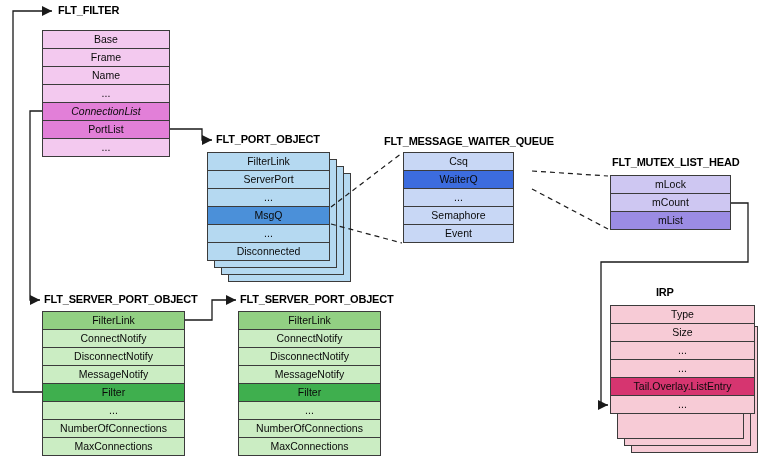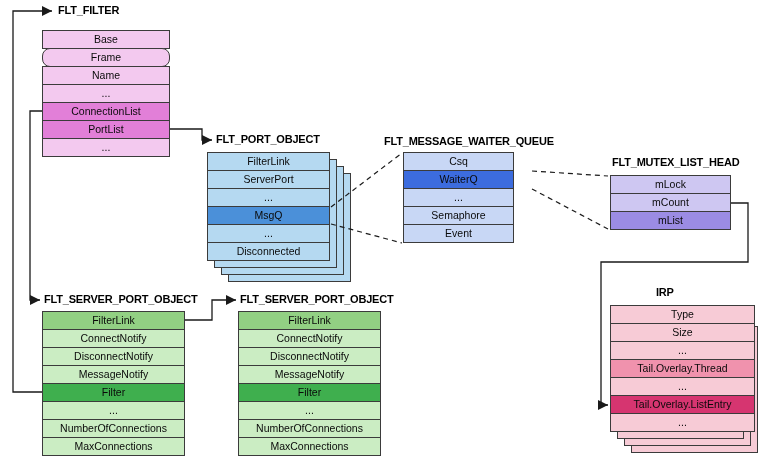--- a/index.html
+++ b/index.html
@@ -30,24 +30,24 @@
   <div class="title" style="left:216px;top:133px">FLT_PORT_OBJECT</div>
   <div class="title" style="left:384px;top:135px">FLT_MESSAGE_WAITER_QUEUE</div>
   <div class="title" style="left:612px;top:156px">FLT_MUTEX_LIST_HEAD</div>
   <div class="title" style="left:44px;top:293px">FLT_SERVER_PORT_OBJECT</div>
   <div class="title" style="left:240px;top:293px">FLT_SERVER_PORT_OBJECT</div>
   <div class="title" style="left:656px;top:286px">IRP</div>
 
   <div class="struct" style="left:42px;top:30px;width:128px">
     <div class="rows">
         <div class="row" style="background: rgb(243, 201, 239);">Base</div>
-        <div class="row" style="background: rgb(243, 201, 239); border-radius: 8px;">Frame</div>
+        <div class="row" style="background: rgb(243, 201, 239);">Frame</div>
         <div class="row" style="background: rgb(243, 201, 239);">Name</div>
         <div class="row" style="background: rgb(243, 201, 239);">...</div>
-        <div class="row" style="background: rgb(226, 127, 216);">ConnectionList</div>
+        <div class="row" style="background: rgb(226, 127, 216); font-style: italic;">ConnectionList</div>
         <div class="row" style="background: rgb(226, 127, 216);">PortList</div>
         <div class="row" style="background: rgb(243, 201, 239);">...</div>
       </div>
   </div>
 
   <div class="struct" style="left:207px;top:152px;width:123px">
     <div class="layer" style="left: 21px; top: 21px; width: 123px; height: 109px; background: rgb(181, 217, 241);"></div>
       <div class="layer" style="left: 14px; top: 14px; width: 123px; height: 109px; background: rgb(181, 217, 241);"></div>
       <div class="layer" style="left: 7px; top: 7px; width: 123px; height: 109px; background: rgb(181, 217, 241);"></div>
       <div class="rows">
@@ -105,21 +105,20 @@
   </div>
 
   <div class="struct" style="left:610px;top:305px;width:145px">
     <div class="layer" style="left: 21px; top: 21px; width: 127px; height: 127px; background: rgb(247, 203, 214);"></div>
       <div class="layer" style="left: 14px; top: 14px; width: 127px; height: 127px; background: rgb(247, 203, 214);"></div>
       <div class="layer" style="left: 7px; top: 7px; width: 127px; height: 127px; background: rgb(247, 203, 214);"></div>
       <div class="rows">
         <div class="row" style="background: rgb(247, 203, 214);">Type</div>
         <div class="row" style="background: rgb(247, 203, 214);">Size</div>
         <div class="row" style="background: rgb(247, 203, 214);">...</div>
-        <div class="row" style="background: rgb(240, 146, 173);">Tail.Overlay.Thread</div>
         <div class="row" style="background: rgb(247, 203, 214);">...</div>
         <div class="row" style="background: rgb(214, 53, 112);">Tail.Overlay.ListEntry</div>
         <div class="row" style="background: rgb(247, 203, 214);">...</div>
       </div>
   </div>
 
   <svg class="overlay" width="768" height="471" viewBox="0 0 768 471">
     <defs>
       <marker id="arr" markerWidth="8" markerHeight="8" refX="8" refY="4" orient="auto">
         <path d="M0,0 L8,4 L0,8 z" fill="#1a1a1a"></path>

